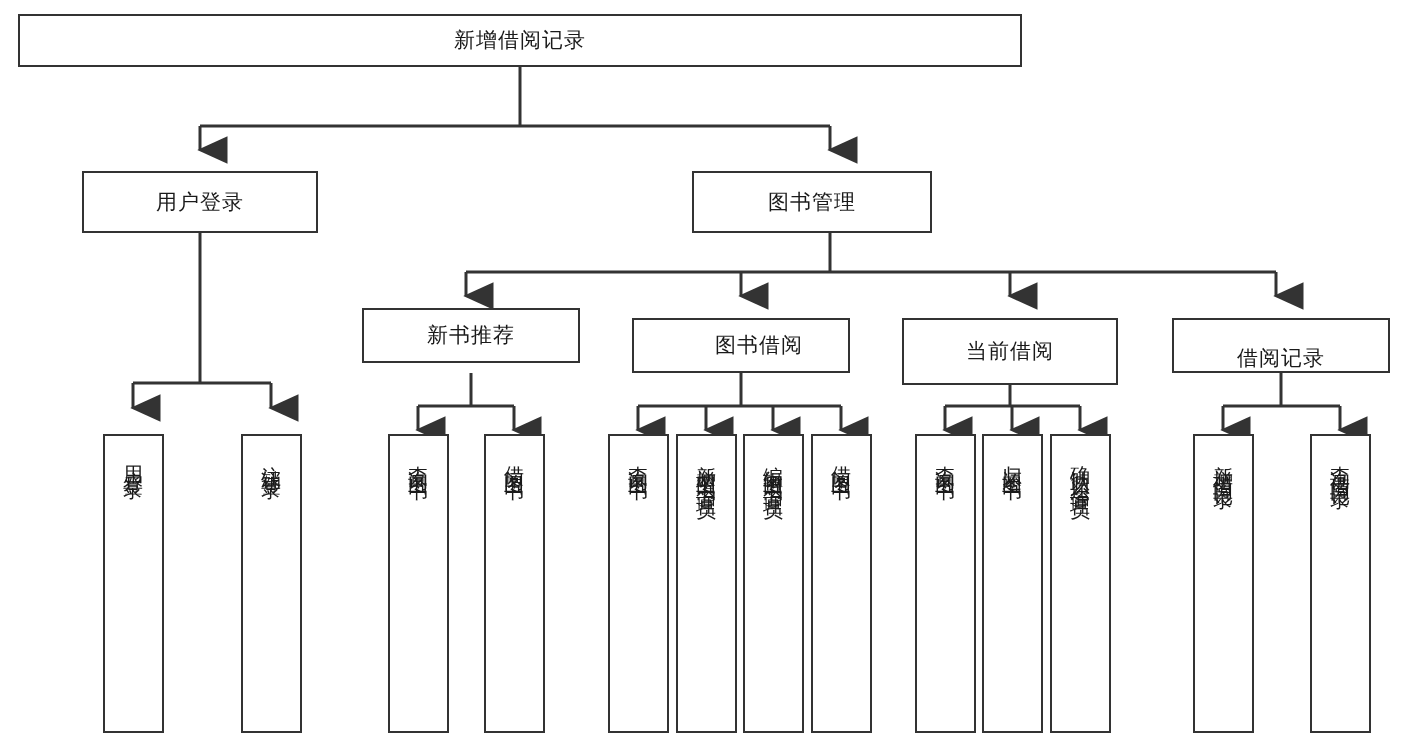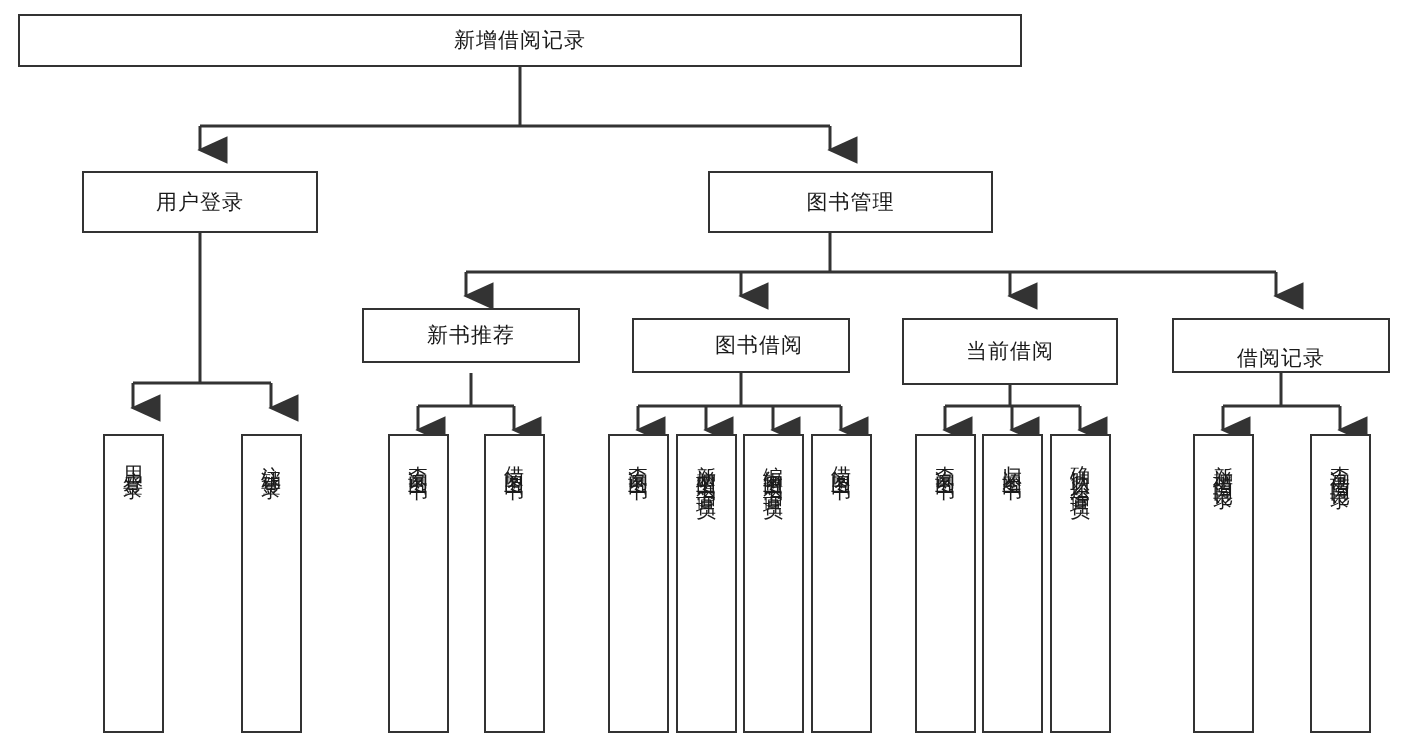--- a/index.html
+++ b/index.html
@@ -122,21 +122,21 @@
     </g>
   </svg>
 
   <div class="node" style="left:18px; top:14px; width:1004px; height:53px;">
     <span class="label">新增借阅记录</span>
   </div>
 
   <div class="node" style="left:82px; top:171px; width:236px; height:62px;">
     <span class="label">用户登录</span>
   </div>
-  <div class="node" style="left:708px; top:171px; width:285px; height:62px;justify-content:center;">
+  <div class="node" style="left:692px; top:171px; width:240px; height:62px;justify-content:center;">
     <span class="label">图书管理</span>
   </div>
 
   <div class="node" style="left:362px; top:308px; width:218px; height:55px;">
     <span class="label">新书推荐</span>
   </div>
   <div class="node" style="left:632px; top:318px; width:218px; height:55px;padding-left:36px;">
     <span class="label">图书借阅</span>
   </div>
   <div class="node" style="left:902px; top:318px; width:216px; height:67px;">

